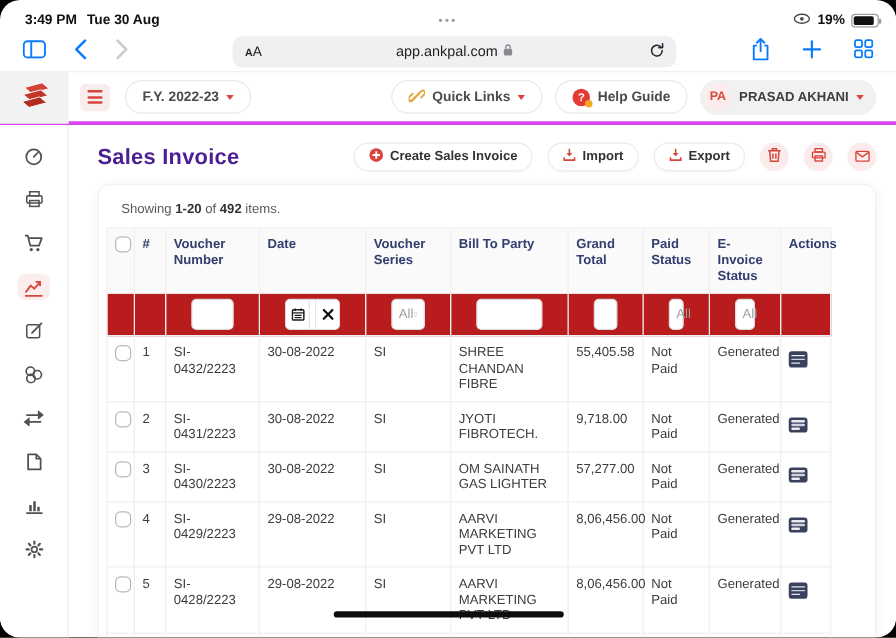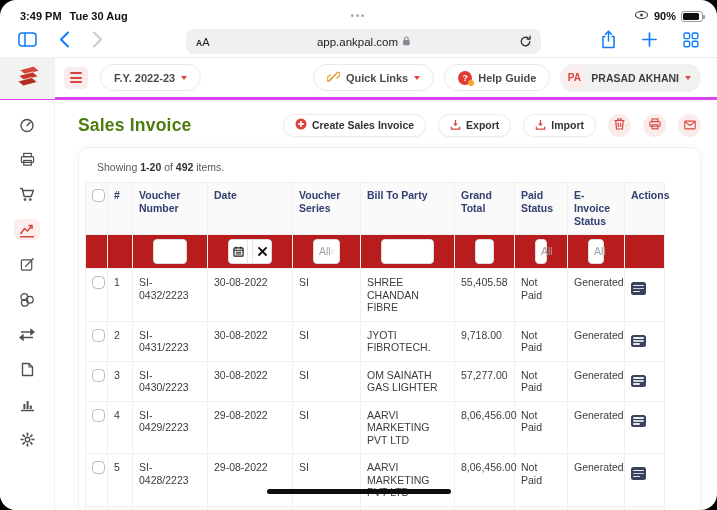--- a/index.html
+++ b/index.html
@@ -41,21 +41,21 @@
   .help-icon::after{content:"";position:absolute;right:-2px;bottom:-1px;width:6px;height:6px;border-radius:50%;background:#f5a623;}
 
   
   .main{display:flex;height:442px;}
   .side-nav{width:55px;border-right:1px solid #f0f0f0;display:flex;flex-direction:column;align-items:center;padding-top:14px;gap:14px;flex:none;background:#fff;}
   .nav-item{width:26px;height:21px;display:flex;align-items:center;justify-content:center;border-radius:6px;cursor:pointer;}
   .nav-item.active{background:#fdeeee;}
   .content{flex:1;padding:10px 16px 0 23px;overflow:hidden;}
 
   .page-head{display:flex;align-items:center;height:30px;}
-  .page-title{font-size:17.5px;font-weight:700;color:#4d7c0f;letter-spacing:.2px;}
+  .page-title{font-size:17.5px;font-weight:700;color:#4c1d95;letter-spacing:.2px;}
   .page-actions{margin-left:auto;display:flex;align-items:center;gap:12px;}
   .action-pill{display:flex;align-items:center;gap:5px;height:23px;padding:0 11px;border:1px solid #ececee;border-radius:13px;background:#fff;font-size:10.5px;font-weight:600;color:#333;box-shadow:0 1px 2px rgba(0,0,0,.03);cursor:pointer;}
   .round-btn{width:23px;height:23px;border-radius:50%;background:#fcebeb;display:flex;align-items:center;justify-content:center;border:none;cursor:pointer;}
 
   
   .card{margin-top:7px;width:623px;height:400px;background:#fff;border:1px solid #f0f0f1;border-radius:10px;box-shadow:0 2px 10px rgba(50,50,90,.05);padding:13px 0 0 6px;overflow:hidden;}
   .summary{font-size:10.5px;color:#5a5a5a;padding-left:12px;}
   .summary b{color:#333;}
   table{border-collapse:collapse;margin-top:9px;table-layout:fixed;width:579px;}
   th,td{border:1px solid #f0f0f1;}
@@ -86,21 +86,21 @@
       <span class="status-date">Tue 30 Aug</span>
     </div>
     <span class="multitask-dots">•••</span>
     <div class="status-right">
       <span>
         <svg width="15" height="10" viewBox="0 0 15 10">
             <ellipse cx="7.5" cy="5" rx="6" ry="3.6" fill="none" stroke="#4a4a4e" stroke-width="1.1"></ellipse>
             <circle cx="7.5" cy="5" r="1.5" fill="#4a4a4e"></circle>
           </svg>
       </span>
-      <span>90%</span>
+      <span>19%</span>
       <span class="battery">
           <i></i>
         </span>
     </div>
   </div>
 
   <div class="toolbar">
     <div class="nav-group">
       <span>
         <svg width="19" height="15" viewBox="0 0 19 15">
@@ -314,31 +314,31 @@
             <span>Create Sales Invoice</span>
           </button>
           <button class="action-pill">
             <span>
               <svg width="11" height="11" viewBox="0 0 12 12">
                   <path d="M1.5 8.5 v2.5 h9 v-2.5" fill="none" stroke="#d8453c" stroke-width="1.4"></path>
                   <line x1="6" y1="1" x2="6" y2="7" stroke="#d8453c" stroke-width="1.4"></line>
                   <polygon points="3.4,4.8 6,7.6 8.6,4.8" fill="#d8453c"></polygon>
                 </svg>
             </span>
-            <span>Export</span>
+            <span>Import</span>
           </button>
           <button class="action-pill">
             <span>
               <svg width="11" height="11" viewBox="0 0 12 12">
                   <path d="M1.5 8.5 v2.5 h9 v-2.5" fill="none" stroke="#d8453c" stroke-width="1.4"></path>
                   <line x1="6" y1="1" x2="6" y2="7" stroke="#d8453c" stroke-width="1.4"></line>
                   <polygon points="3.4,4.8 6,7.6 8.6,4.8" fill="#d8453c"></polygon>
                 </svg>
             </span>
-            <span>Import</span>
+            <span>Export</span>
           </button>
           <button class="round-btn">
             <span>
               <svg width="11" height="12" viewBox="0 0 11 12">
                   <g fill="none" stroke="#d8453c" stroke-width="1.2">
                     <line x1="0.5" y1="2.5" x2="10.5" y2="2.5"></line>
                     <path d="M3.8 2.3 V1 h3.4 v1.3"></path>
                     <path d="M1.8 2.8 l0.7 8.2 h6 l0.7-8.2"></path>
                     <line x1="4.3" y1="4.8" x2="4.3" y2="9"></line>
                     <line x1="6.7" y1="4.8" x2="6.7" y2="9"></line>

